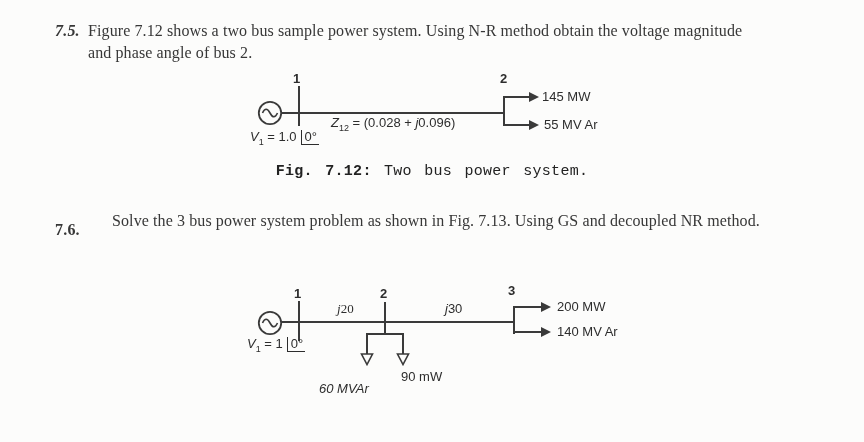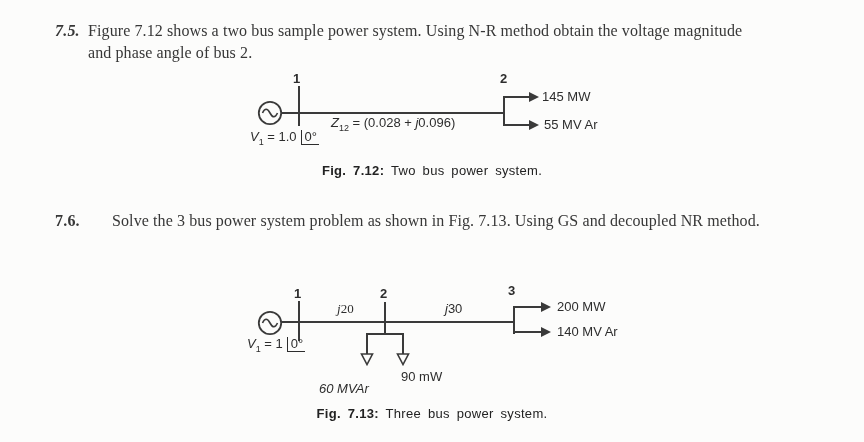--- a/index.html
+++ b/index.html
@@ -53,22 +53,22 @@
     display:inline-block;
     border-left:1.5px solid #2d2d2d;
     border-bottom:1.5px solid #2d2d2d;
     padding:0 2px 1px 3px;
     margin-left:4px;
     line-height:13px;
   }
   .caption{
     position:absolute;left:0;width:864px;
     text-align:center;
-    font-family:Liberation Sans, sans-serif;
-    font-size:13px;
+    font-family:Liberation Mono, monospace;
+    font-size:15px;
     color:#222;
     word-spacing:3px;
     letter-spacing:0.3px;
   }
   .caption b{font-weight:bold;}
   svg{display:block;}
 </style>
 </head>
 <body>
 
@@ -104,21 +104,21 @@
 
     <div class="figtext" style="left:250px;top:129px;">
       <i>V</i><sub>1</sub><span> = 1.0</span><span class="angle">0°</span>
     </div>
 
     <div class="caption" style="top:163px;">
       <b>Fig. 7.12:</b><span> Two bus power system.</span>
     </div>
   </div>
 
-  <div class="abs prob-num" style="left:55px;top:212px;text-align:center;">7.6.</div>
+  <div class="abs prob-num" style="left:55px;top:221px;text-align:center;">7.6.</div>
   <div class="abs prob-line" style="left:88px;top:212px;margin-left:24px;">Solve the 3 bus power system problem as shown in Fig. 7.13. Using GS and decoupled NR method.</div>
 
   <div class="abs" style="left:0;top:260px;width:864px;height:182px;">
 
     <div class="abs" style="left:257px;top:50px;">
       <svg width="26" height="26" viewBox="0 0 26 26">
         <circle cx="13" cy="13" r="11.2" fill="none" stroke="#3a3a3a" stroke-width="1.8"></circle>
         <path d="M5.5,13 Q9,5.5 13,13 T20.5,13" fill="none" stroke="#3a3a3a" stroke-width="1.6"></path>
       </svg>
     </div>
@@ -156,18 +156,15 @@
           <polygon points="1.5,1 12.5,1 7,11.5" fill="#fcfcfb" stroke="#3a3a3a" stroke-width="1.6"></polygon>
         </svg>
     </div>
     <div class="figtext" style="left:319px;top:121px;font-style:italic;">60 MVAr</div>
     <div class="figtext" style="left:401px;top:109px;">90 mW</div>
 
     <div class="figtext" style="left:247px;top:76px;">
       <i>V</i><sub>1</sub><span> = 1</span><span class="angle">0°</span>
     </div>
 
-    <div class="caption" style="top:146px;">
-      <b>Fig. 7.13:</b><span> Three bus power system.</span>
-    </div>
   </div>
 
 </div>
 
 </body></html>

